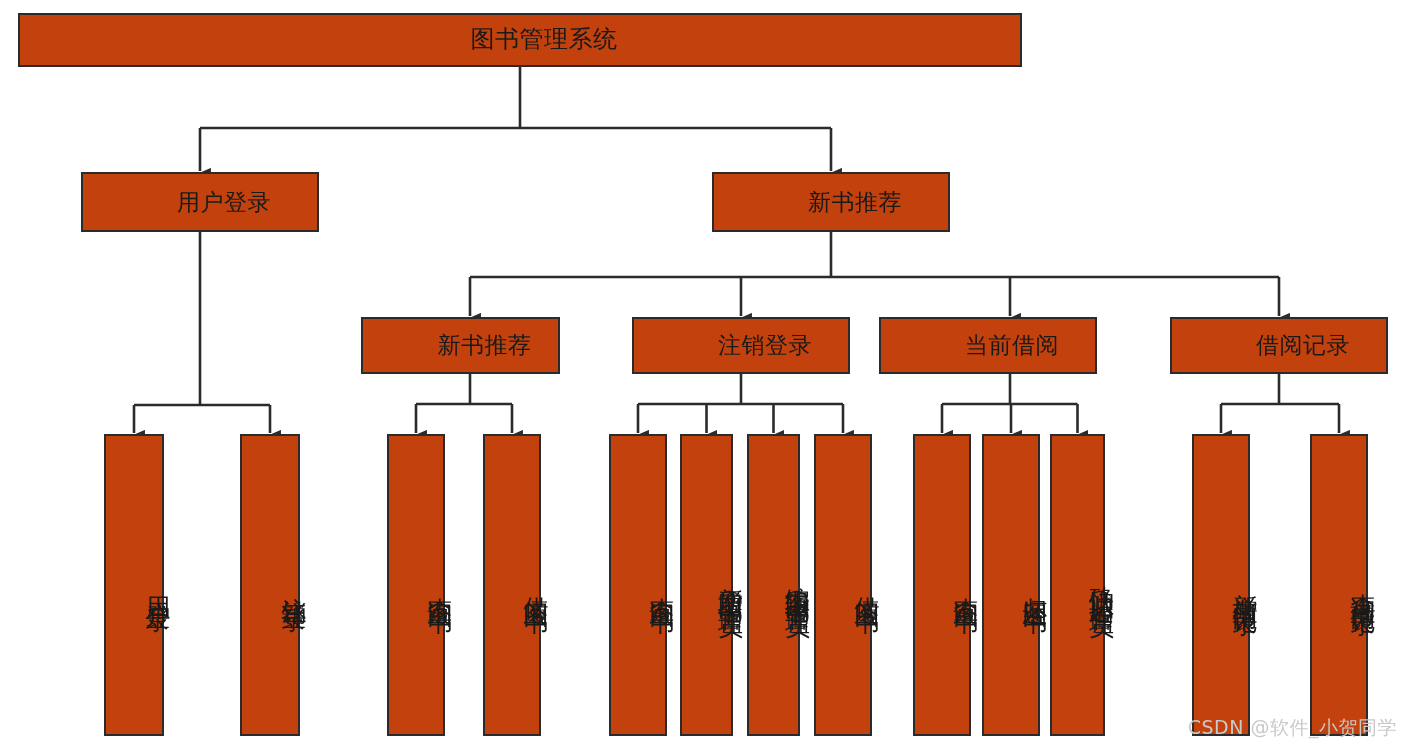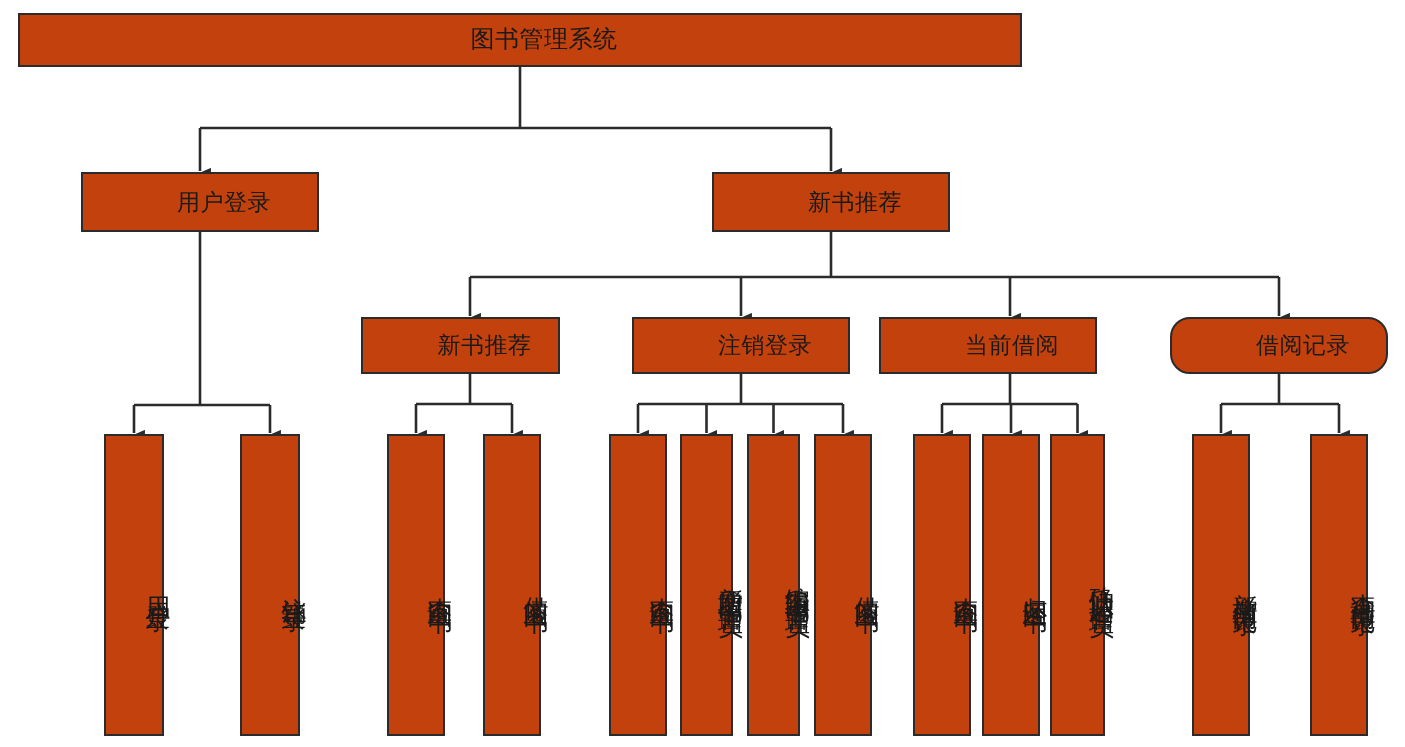--- a/index.html
+++ b/index.html
@@ -131,21 +131,21 @@
       </div>
       <div class="node horiz" style="left: 361px; top: 317px; width: 199px; height: 57px; border-color: rgb(43, 43, 43); color: rgb(26, 26, 26);">
         <span class="label">新书推荐</span>
       </div>
       <div class="node horiz" style="left: 632px; top: 317px; width: 218px; height: 57px; border-color: rgb(43, 43, 43); color: rgb(26, 26, 26);">
         <span class="label">注销登录</span>
       </div>
       <div class="node horiz" style="left: 879px; top: 317px; width: 218px; height: 57px; border-color: rgb(43, 43, 43); color: rgb(26, 26, 26);">
         <span class="label">当前借阅</span>
       </div>
-      <div class="node horiz" style="left: 1170px; top: 317px; width: 218px; height: 57px; border-color: rgb(43, 43, 43); color: rgb(26, 26, 26); border-radius: 20px;">
+      <div class="node horiz" style="left: 1170px; top: 317px; width: 218px; height: 57px; border-color: rgb(43, 43, 43); color: rgb(26, 26, 26);">
         <span class="label">借阅记录</span>
       </div>
       <div class="node vert" style="left: 104px; top: 434px; width: 60px; height: 302px; border-color: rgb(43, 43, 43); color: rgb(26, 26, 26);">
         <span class="label">用户登录</span>
       </div>
       <div class="node vert" style="left: 240px; top: 434px; width: 60px; height: 302px; border-color: rgb(43, 43, 43); color: rgb(26, 26, 26);">
         <span class="label">注销登录</span>
       </div>
       <div class="node vert" style="left: 387px; top: 434px; width: 58px; height: 302px; border-color: rgb(43, 43, 43); color: rgb(26, 26, 26);">
         <span class="label">查询图书</span>
@@ -174,13 +174,14 @@
       <div class="node vert" style="left: 1050px; top: 434px; width: 55px; height: 302px; border-color: rgb(43, 43, 43); color: rgb(26, 26, 26);">
         <span class="label">确认归还（管理员）</span>
       </div>
       <div class="node vert" style="left: 1192px; top: 434px; width: 58px; height: 302px; border-color: rgb(43, 43, 43); color: rgb(26, 26, 26);">
         <span class="label">新增借阅记录</span>
       </div>
       <div class="node vert" style="left: 1310px; top: 434px; width: 58px; height: 302px; border-color: rgb(43, 43, 43); color: rgb(26, 26, 26);">
         <span class="label">查询借阅记录</span>
       </div>
     </div>
+  <div id="watermark">CSDN @软件_小贺同学</div>
 </div>
 
 </body></html>

